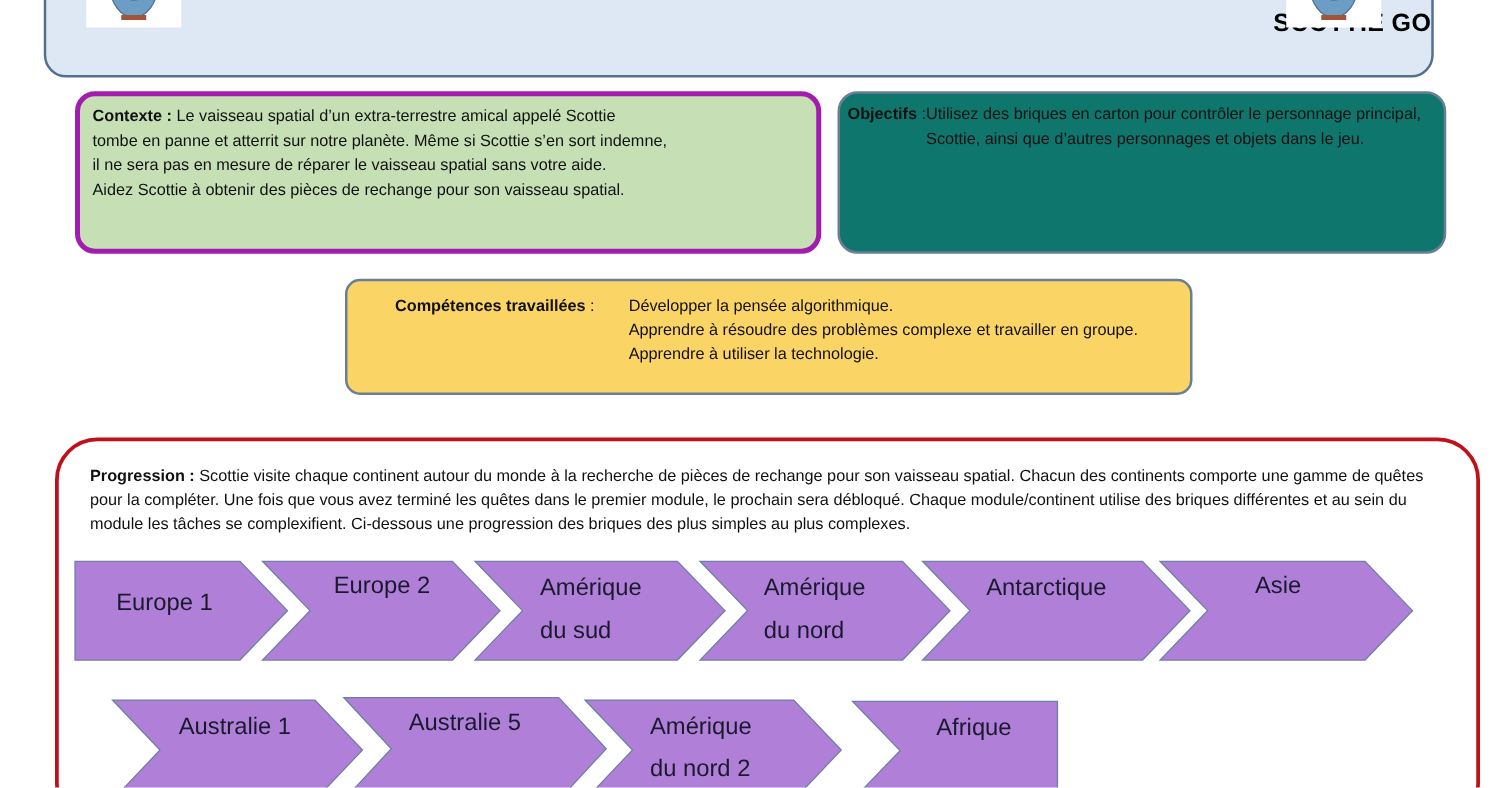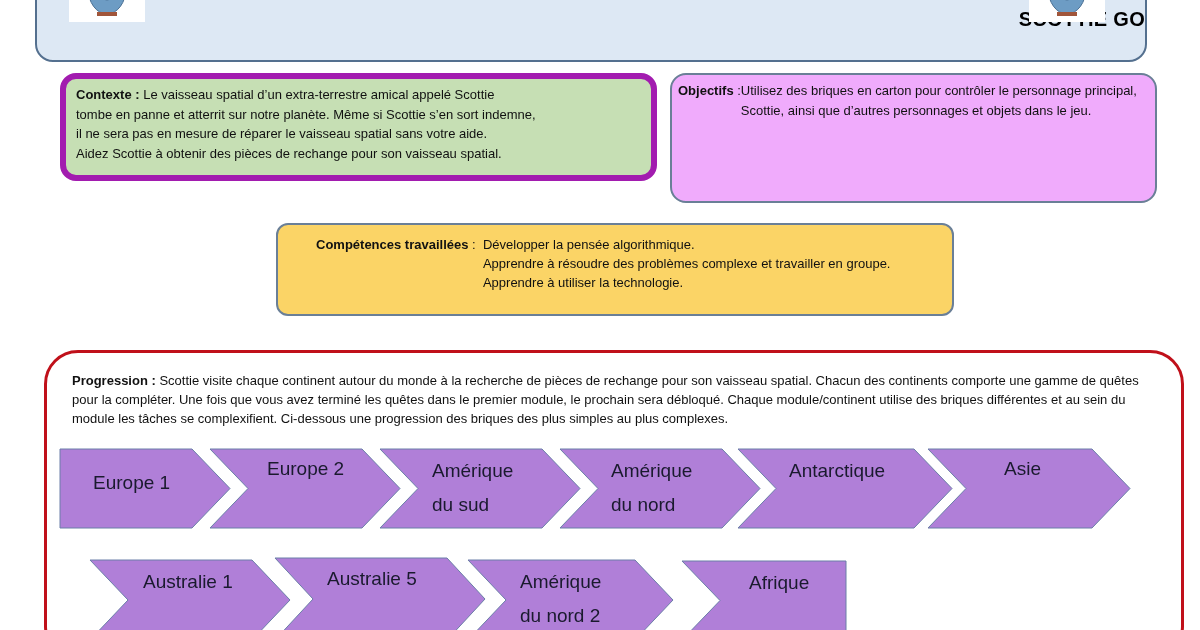--- a/index.html
+++ b/index.html
@@ -5,29 +5,29 @@
   html, body { margin:0; padding:0; }
   body { width:1200px; height:630px; background:#ffffff; position:relative; overflow:hidden;
          font-family:"Liberation Sans", "DejaVu Sans", sans-serif; color:#111; }
   .box { position:absolute; box-sizing:border-box; }
   .header { left:35px; top:-20px; width:1112px; height:82px; background:#dde8f4;
             border:2px solid #54708f; border-radius:18px; }
   .title { position:absolute; left:0; width:100%; top:26px; text-align:right;
            font-weight:bold; font-size:20px; color:#000000; letter-spacing:0.3px; }
   .mascot { position:absolute; top:-20px; width:76px; height:60px; background:#fff; }
   .mascot svg { width:100%; height:100%; }
-  .ctx { left:60px; top:73px; width:597px; height:108px; background:#c6dfb4;
-         border:6px solid #a21caf; border-radius:16px; padding:6px 10px; font-size:13px; line-height:19.5px; }
-  .obj { left:670px; top:73px; width:487px; height:130px; background:#f0abfc;
+  .ctx { left:60px; top:73px; width:597px; height:130px; background:#c6dfb4;
+         border:4px solid #a21caf; border-radius:16px; padding:6px 10px; font-size:13px; line-height:19.5px; }
+  .obj { left:670px; top:73px; width:487px; height:130px; background:#0f766e;
          border:2px solid #6a7f97; border-radius:16px; padding:6px 6px; font-size:13px; line-height:19.5px; }
   .obj .row { display:flex; }
   .obj .lbl { white-space:nowrap; }
   .comp { left:276px; top:223px; width:678px; height:93px; background:#fbd466;
           border:2px solid #6a7f97; border-radius:12px; padding:10px 0 0 38px; font-size:13px; line-height:19px; }
-  .comp .row { display:flex; }
+  .comp .row { display:flex;gap:20px; }
   .prog { left:44px; top:350px; width:1140px; height:310px; border:3px solid #c0101a;
           border-radius:34px; background:#ffffff; }
   .prog .txt { position:absolute; left:25px; top:18px; width:1075px; font-size:13px; line-height:19px; }
   b { font-weight:bold; }
   .step { position:absolute; }
   .step svg { position:absolute; left:0; top:0; width:100%; height:100%; overflow:visible; }
   .step .lab { position:absolute; font-size:19px; line-height:33px; color:#1a1a2e; }
 </style>
 </head>
 <body>

